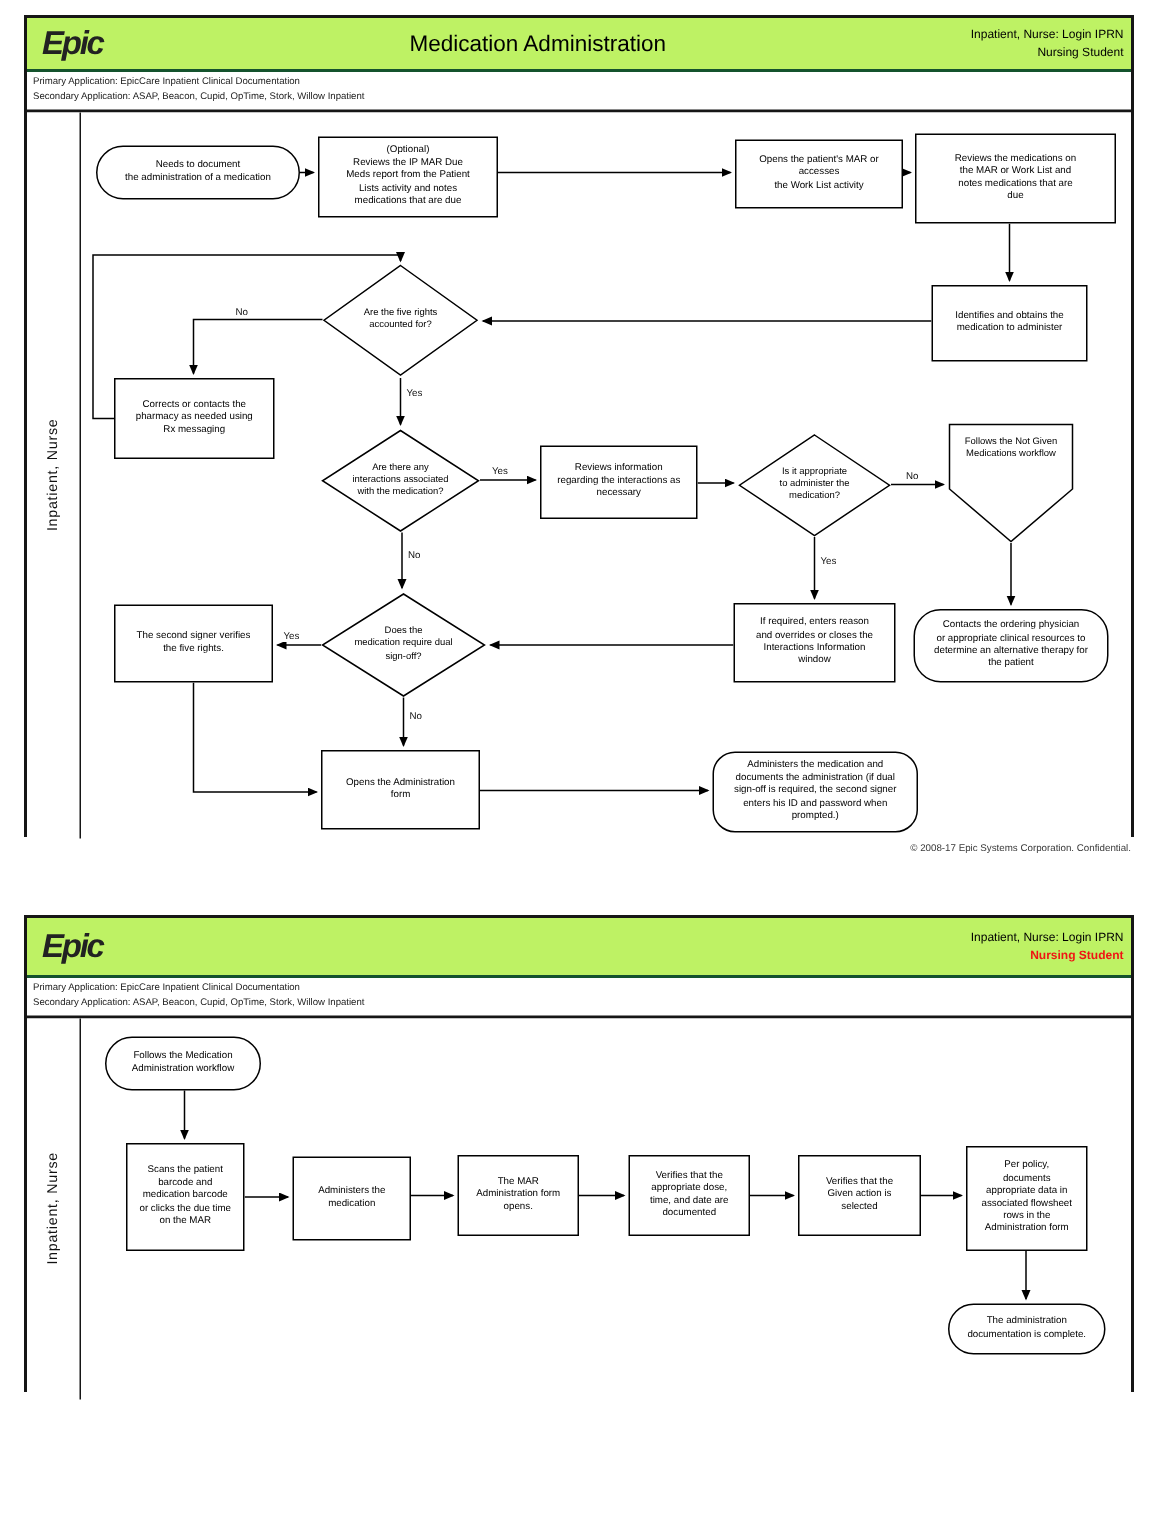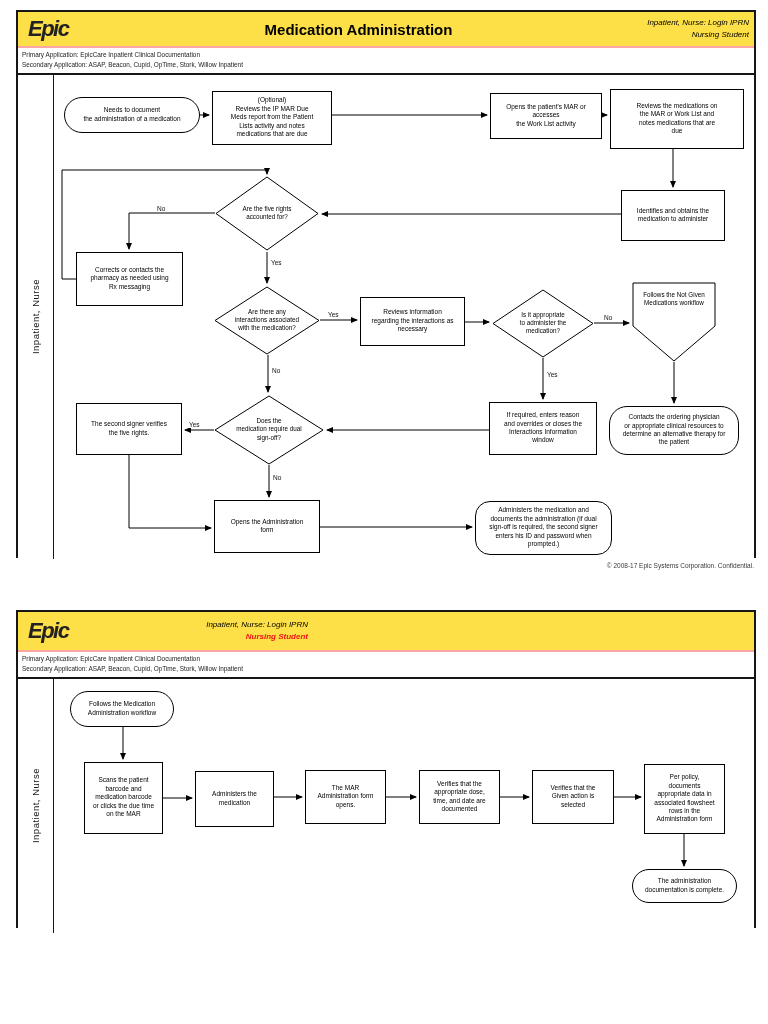--- a/index.html
+++ b/index.html
@@ -4,29 +4,29 @@
 <style>
   * { margin:0; padding:0; box-sizing:border-box; }
   html,body { background:#fff; }
   .canvas { position:relative; width:768px; height:1024px; background:#ffffff; overflow:hidden;
             font-family:"Liberation Sans", sans-serif; color:#000; }
 
   .page { position:absolute; left:16px; width:740px; border:2px solid #161616; background:#fff; }
   #page1 { top:10px; height:548px; }
   #page2 { top:610px; height:318px; }
 
-  .hdr { display:flex; align-items:center; border-bottom:2px solid #fca5a5; background:#fde047; }
+  .hdr { display:flex; align-items:center; border-bottom:2px solid #14532d; background:#bef264;justify-content:space-between; }
   #page1 .hdr { height:36px; }
   #page2 .hdr { height:40px; }
   .logo { width:120px; padding-left:10px; font-size:22px; font-weight:800; font-style:italic;
           letter-spacing:-1.5px; color:#222; }
-  .title { flex:1; text-align:center; font-weight:bold; white-space:pre-line; }
+  .title { flex:1; text-align:center; font-weight:normal; white-space:pre-line; }
   #page1 .title { font-size:15px; }
   #page2 .title { font-size:12.5px; line-height:1.3; }
-  .login { width:175px; text-align:right; font-size:8px; line-height:1.5; padding-right:5px;font-style:italic; }
+  .login { width:175px; text-align:right; font-size:8px; line-height:1.5; padding-right:5px; }
   .login .red { color:#f01414; font-weight:bold; }
 
   .apps { border-bottom:2px solid #161616; font-size:6.4px; line-height:1.6; padding:2px 4px; color:#222; }
 
   .body { position:relative; background:#fff; }
   #page1 .body { height:484px; }
   #page2 .body { height:254px; }
   .lane { position:absolute; left:0; top:0; bottom:0; width:36px; border-right:1.5px solid #161616;
           display:flex; align-items:center; justify-content:center; }
   .lane span { writing-mode:vertical-rl; transform:rotate(180deg); font-size:9.5px; color:#111;

